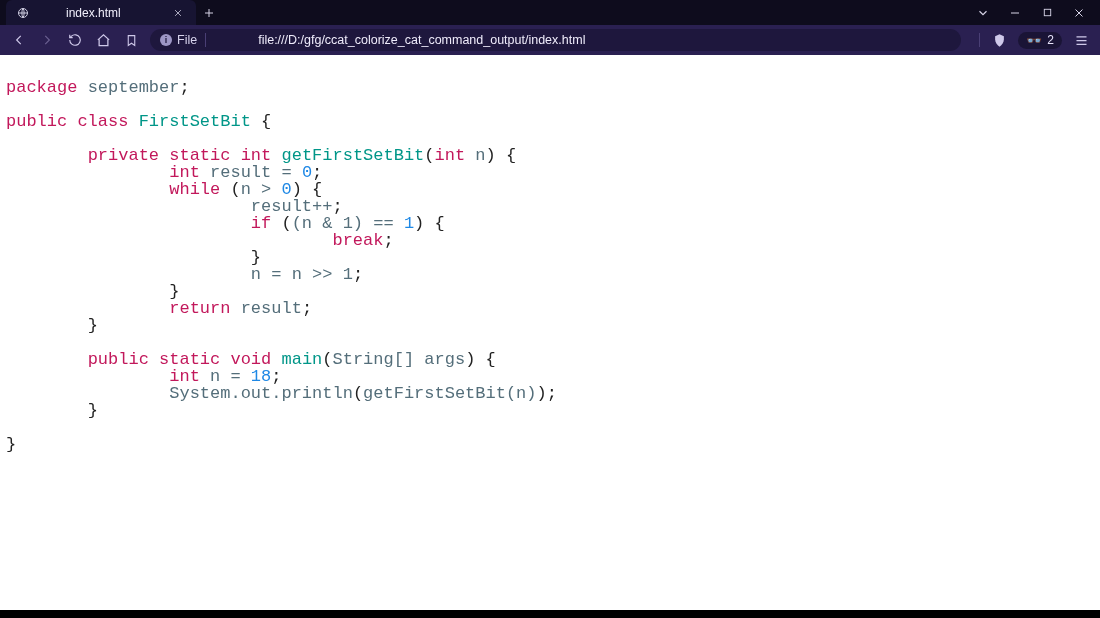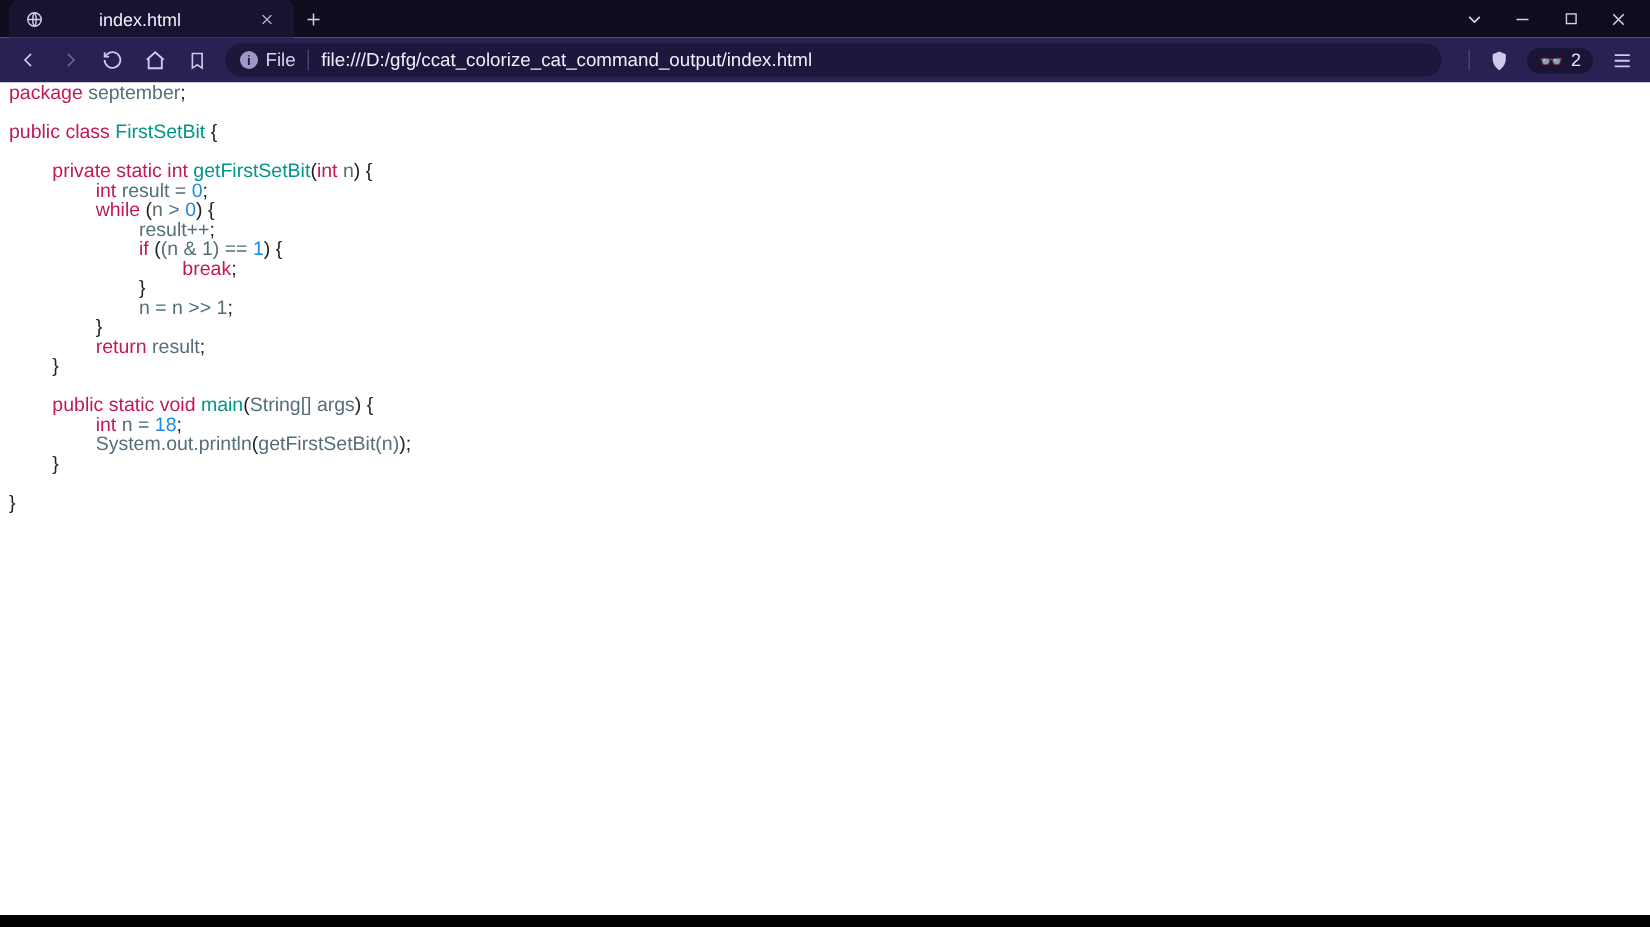--- a/index.html
+++ b/index.html
@@ -90,24 +90,24 @@
     }
     .glasses { font-size: 13px; }
 
     
     .page {
       background:#fff;
       height: calc(618px - 25px - 30px - 8px);
       overflow:auto;
     }
     pre.code {
-      font-family: Liberation Sans, sans-serif;
-      font-size: 13px;
+      font-family: Liberation Mono, monospace;
+      font-size: 17px;
       line-height: 1.0;
-      padding: 0 6px;
+      padding: 24px 6px;
       white-space: pre;
       color:#222;
     }
     .kw-pkg { color: #c2185b; }       
     .cls-name { color: #009688; }     
     .method { color: #009688; }         
     .num { color: #1e88e5; }
     .op { color: #546e7a; }
     .ident { color: #546e7a; }
     .punct { color: #222; }
@@ -193,21 +193,21 @@
         <path d="M6 3h12v18l-6-4-6 4z"></path>
       </svg>
   </span>
 
   <div class="addrbar">
     <span class="file-pill">
       <span class="info">i</span>
       <span>File</span>
     </span>
     <span class="divider-v"></span>
-    <span style="white-space:nowrap; overflow:hidden; text-overflow:ellipsis;">file:///D:/gfg/ccat_colorize_cat_command_output/index.html</span>
+    <span style="white-space:nowrap; overflow:hidden; text-overflow:ellipsis;margin-left:44px;">file:///D:/gfg/ccat_colorize_cat_command_output/index.html</span>
   </div>
 
   <div class="right-cluster">
     <span class="divider-v"></span>
     <span class="ic">
       <svg width="15" height="15" viewBox="0 0 24 24" fill="#cfc9ea">
           <path d="M12 2l7 3v5c0 5-3 9-7 12-4-3-7-7-7-12V5l7-3z"></path>
         </svg>
     </span>
     <span class="badge">

